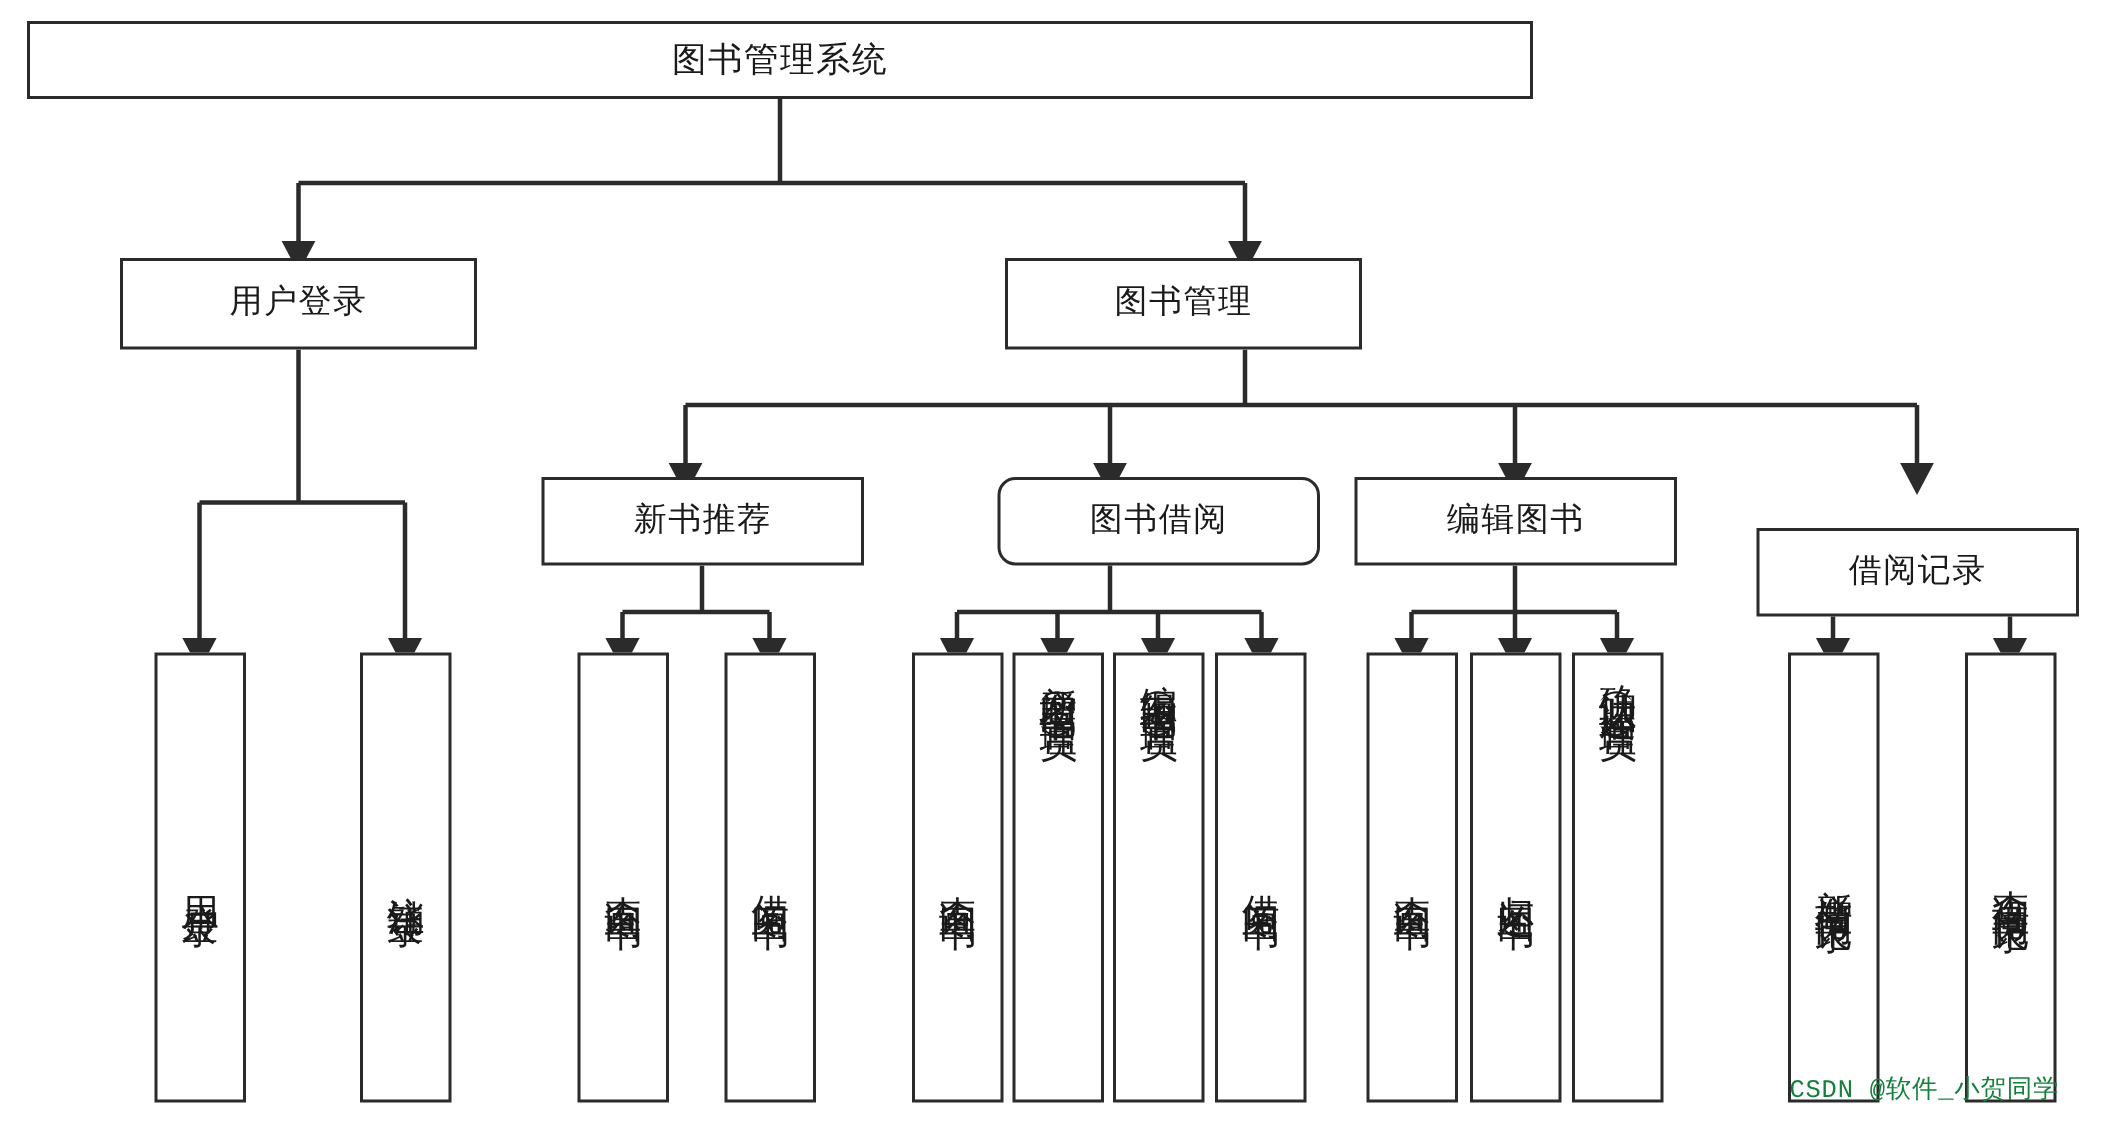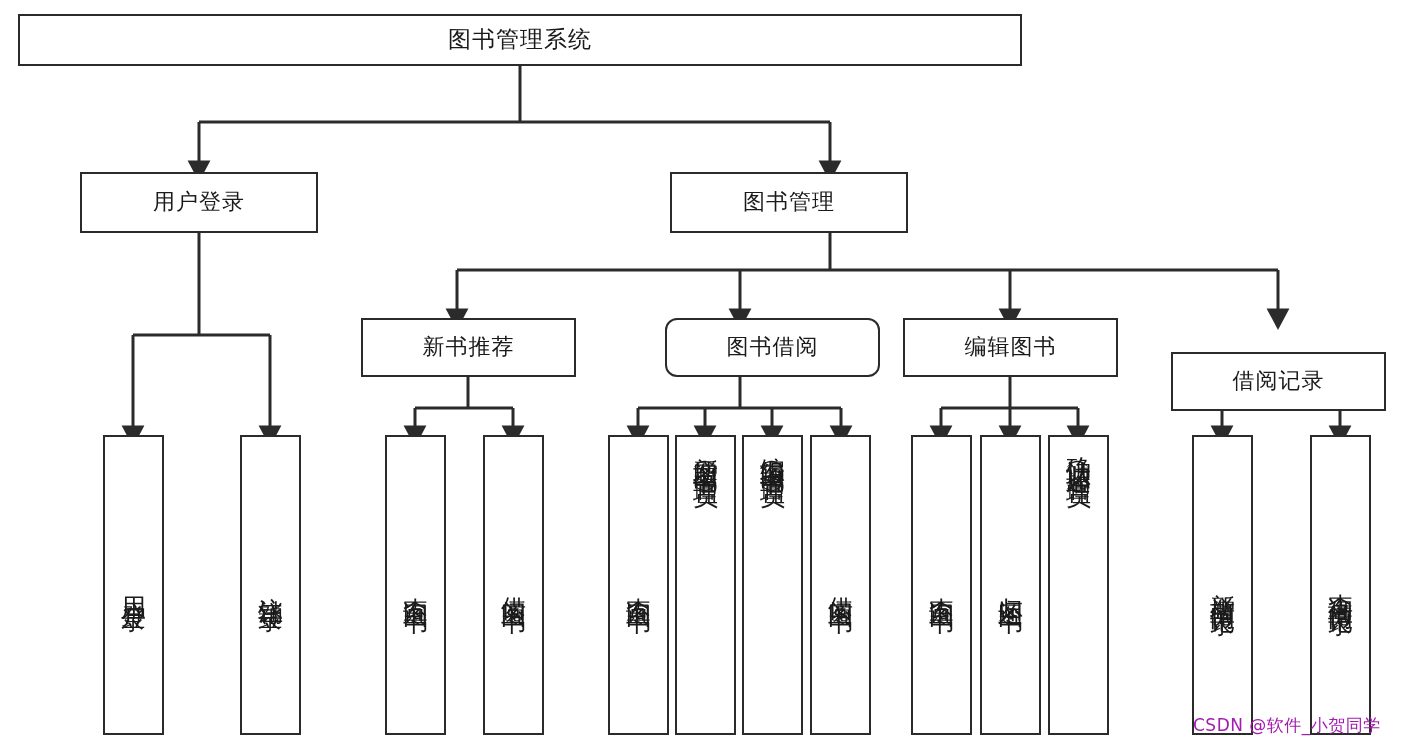--- a/index.html
+++ b/index.html
@@ -53,25 +53,26 @@
     text-orientation:upright;
     font-size:25px;
     line-height:1.0;
     letter-spacing:4px;
     white-space:nowrap;
     margin:0 auto;
   }
   .node.v.vc{ align-items:center; }
   .watermark{
     position:absolute;
-    color:#a21caf;
+    color:#15803d;
     font-size:17px;
     letter-spacing:0.5px;
     white-space:nowrap;
     user-select:none;
+    font-family:Liberation Mono, monospace;
   }
 </style>
 </head>
 <body>
 
 <div id="canvas">
 
   <svg id="wires" viewBox="0 0 1405 747" aria-hidden="true">
     <defs>
       <marker id="arrow" markerWidth="10" markerHeight="10" refX="3.2" refY="5" orient="auto" markerUnits="strokeWidth">

